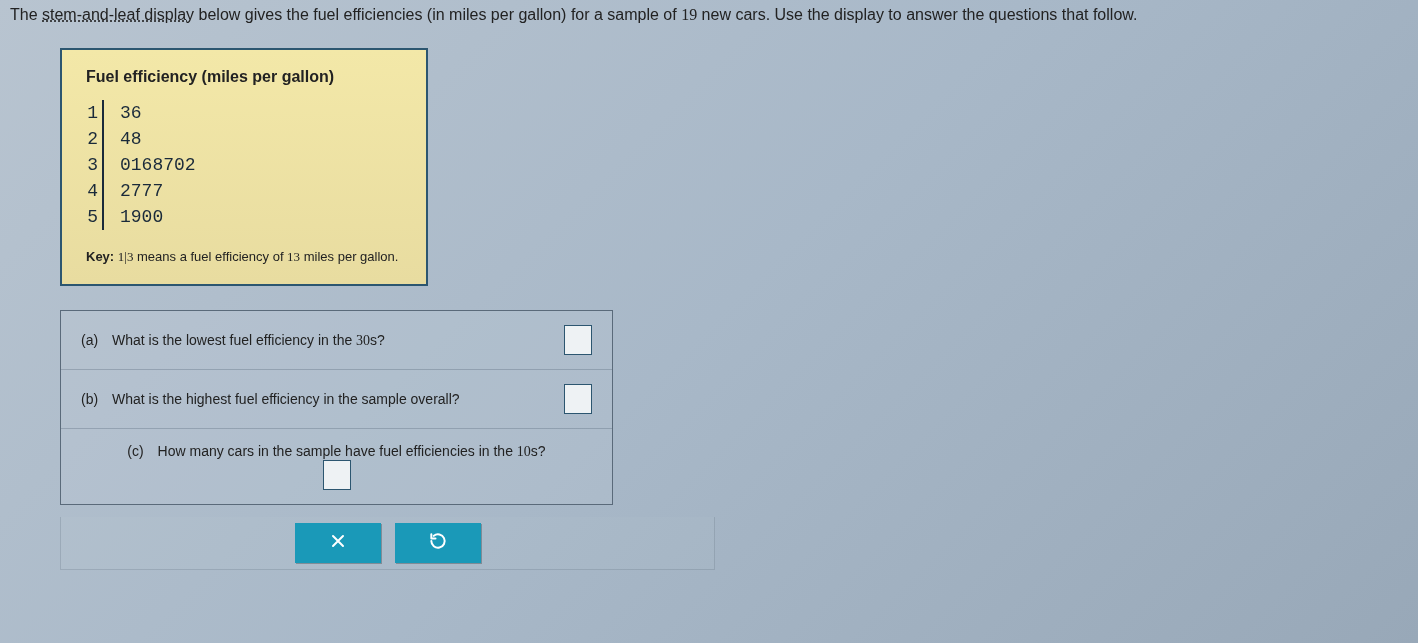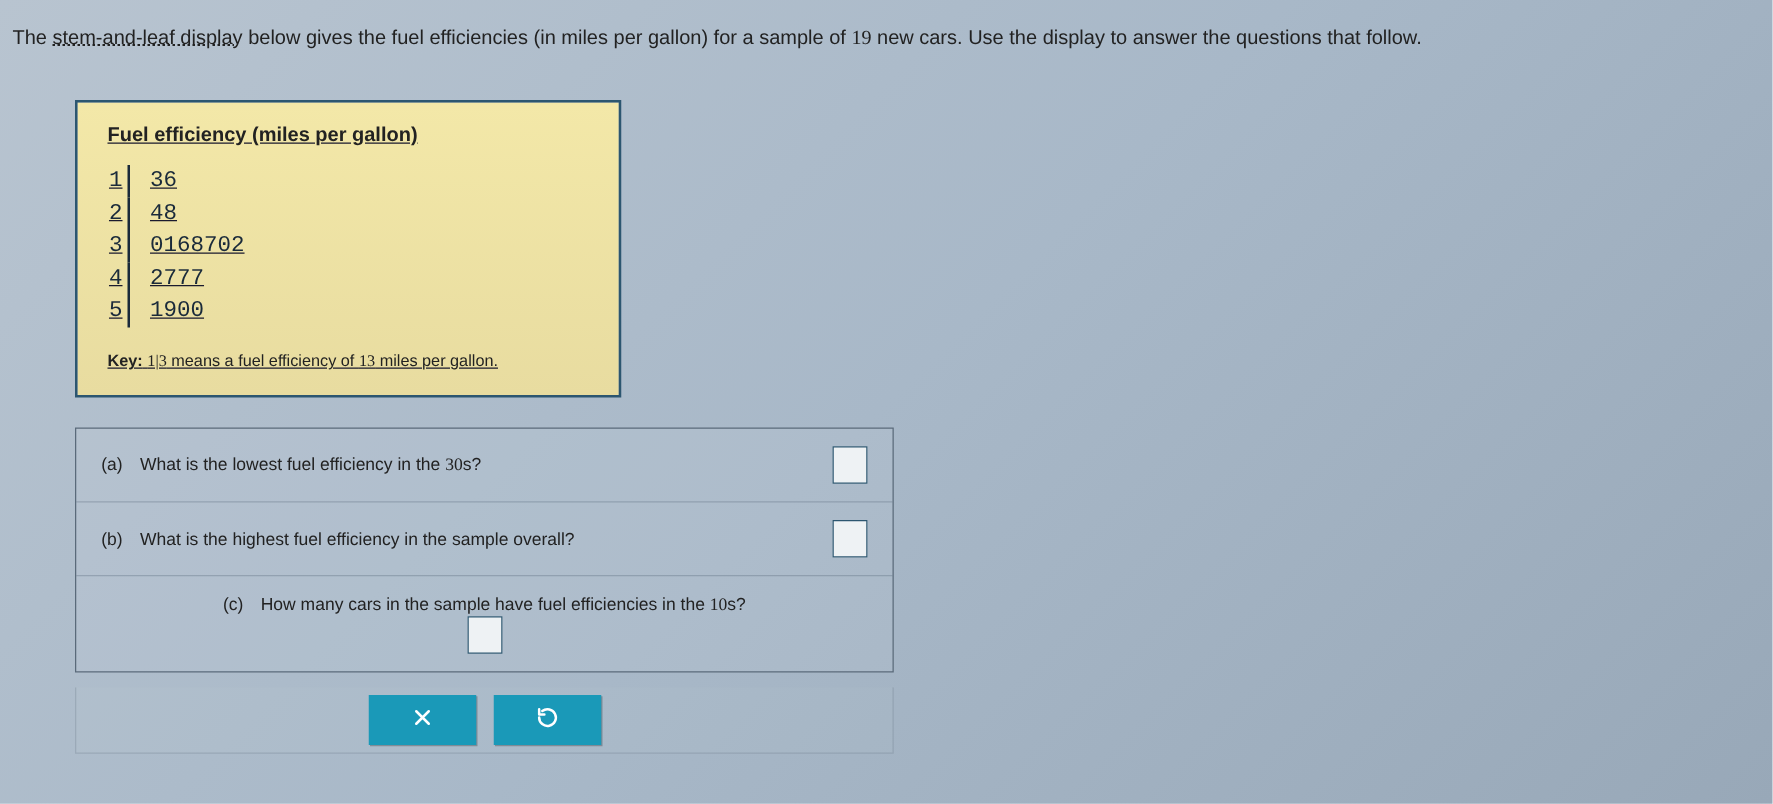--- a/index.html
+++ b/index.html
@@ -6,36 +6,35 @@
     body {
       font-family: Arial, Helvetica, sans-serif;
       background: linear-gradient(135deg, #b8c4d0 0%, #a8b8c8 50%, #98a8b8 100%);
       width: 1418px;
       height: 643px;
       overflow: hidden;
       position: relative;
       color: #1a1a2e;
     }
     .instruction {
-      padding: 22px 10px;
+      padding: 6px 10px;
       font-size: 16px;
       color: #222;
     }
     .underline-term {
       text-decoration: underline;
       text-decoration-style: dotted;
     }
     .num { font-family: Georgia, 'Times New Roman', serif; }
     .stem-leaf-card {
       margin: 18px 0 0 60px;
-      width: 437px;
+      width: 368px;
       border: 2px solid #2c5670;
       background: linear-gradient(180deg, #f3e8a8 0%, #e8dca0 100%);
       padding: 18px 24px 18px 24px;
-      text-decoration: underline;
     }
     .sl-title {
       font-weight: bold;
       font-size: 16px;
       margin-bottom: 14px;
       color: #222;
     }
     .sl-row {
       display: flex;
       font-family: 'Courier New', Consolas, monospace;
@@ -55,21 +54,21 @@
     }
     .sl-key {
       margin-top: 18px;
       font-size: 13px;
       color: #222;
       line-height: 1.35;
     }
     .sl-key b { font-weight: bold; }
     .questions-box {
       margin: 24px 0 0 60px;
-      width: 655px;
+      width: 553px;
       border: 1px solid #5a6a7a;
       background: rgba(255,255,255,0.06);
     }
     .q-row {
       display: flex;
       align-items: center;
       justify-content: space-between;
       padding: 14px 20px;
       border-bottom: 1px solid rgba(90,106,122,0.35);
       font-size: 14px;

